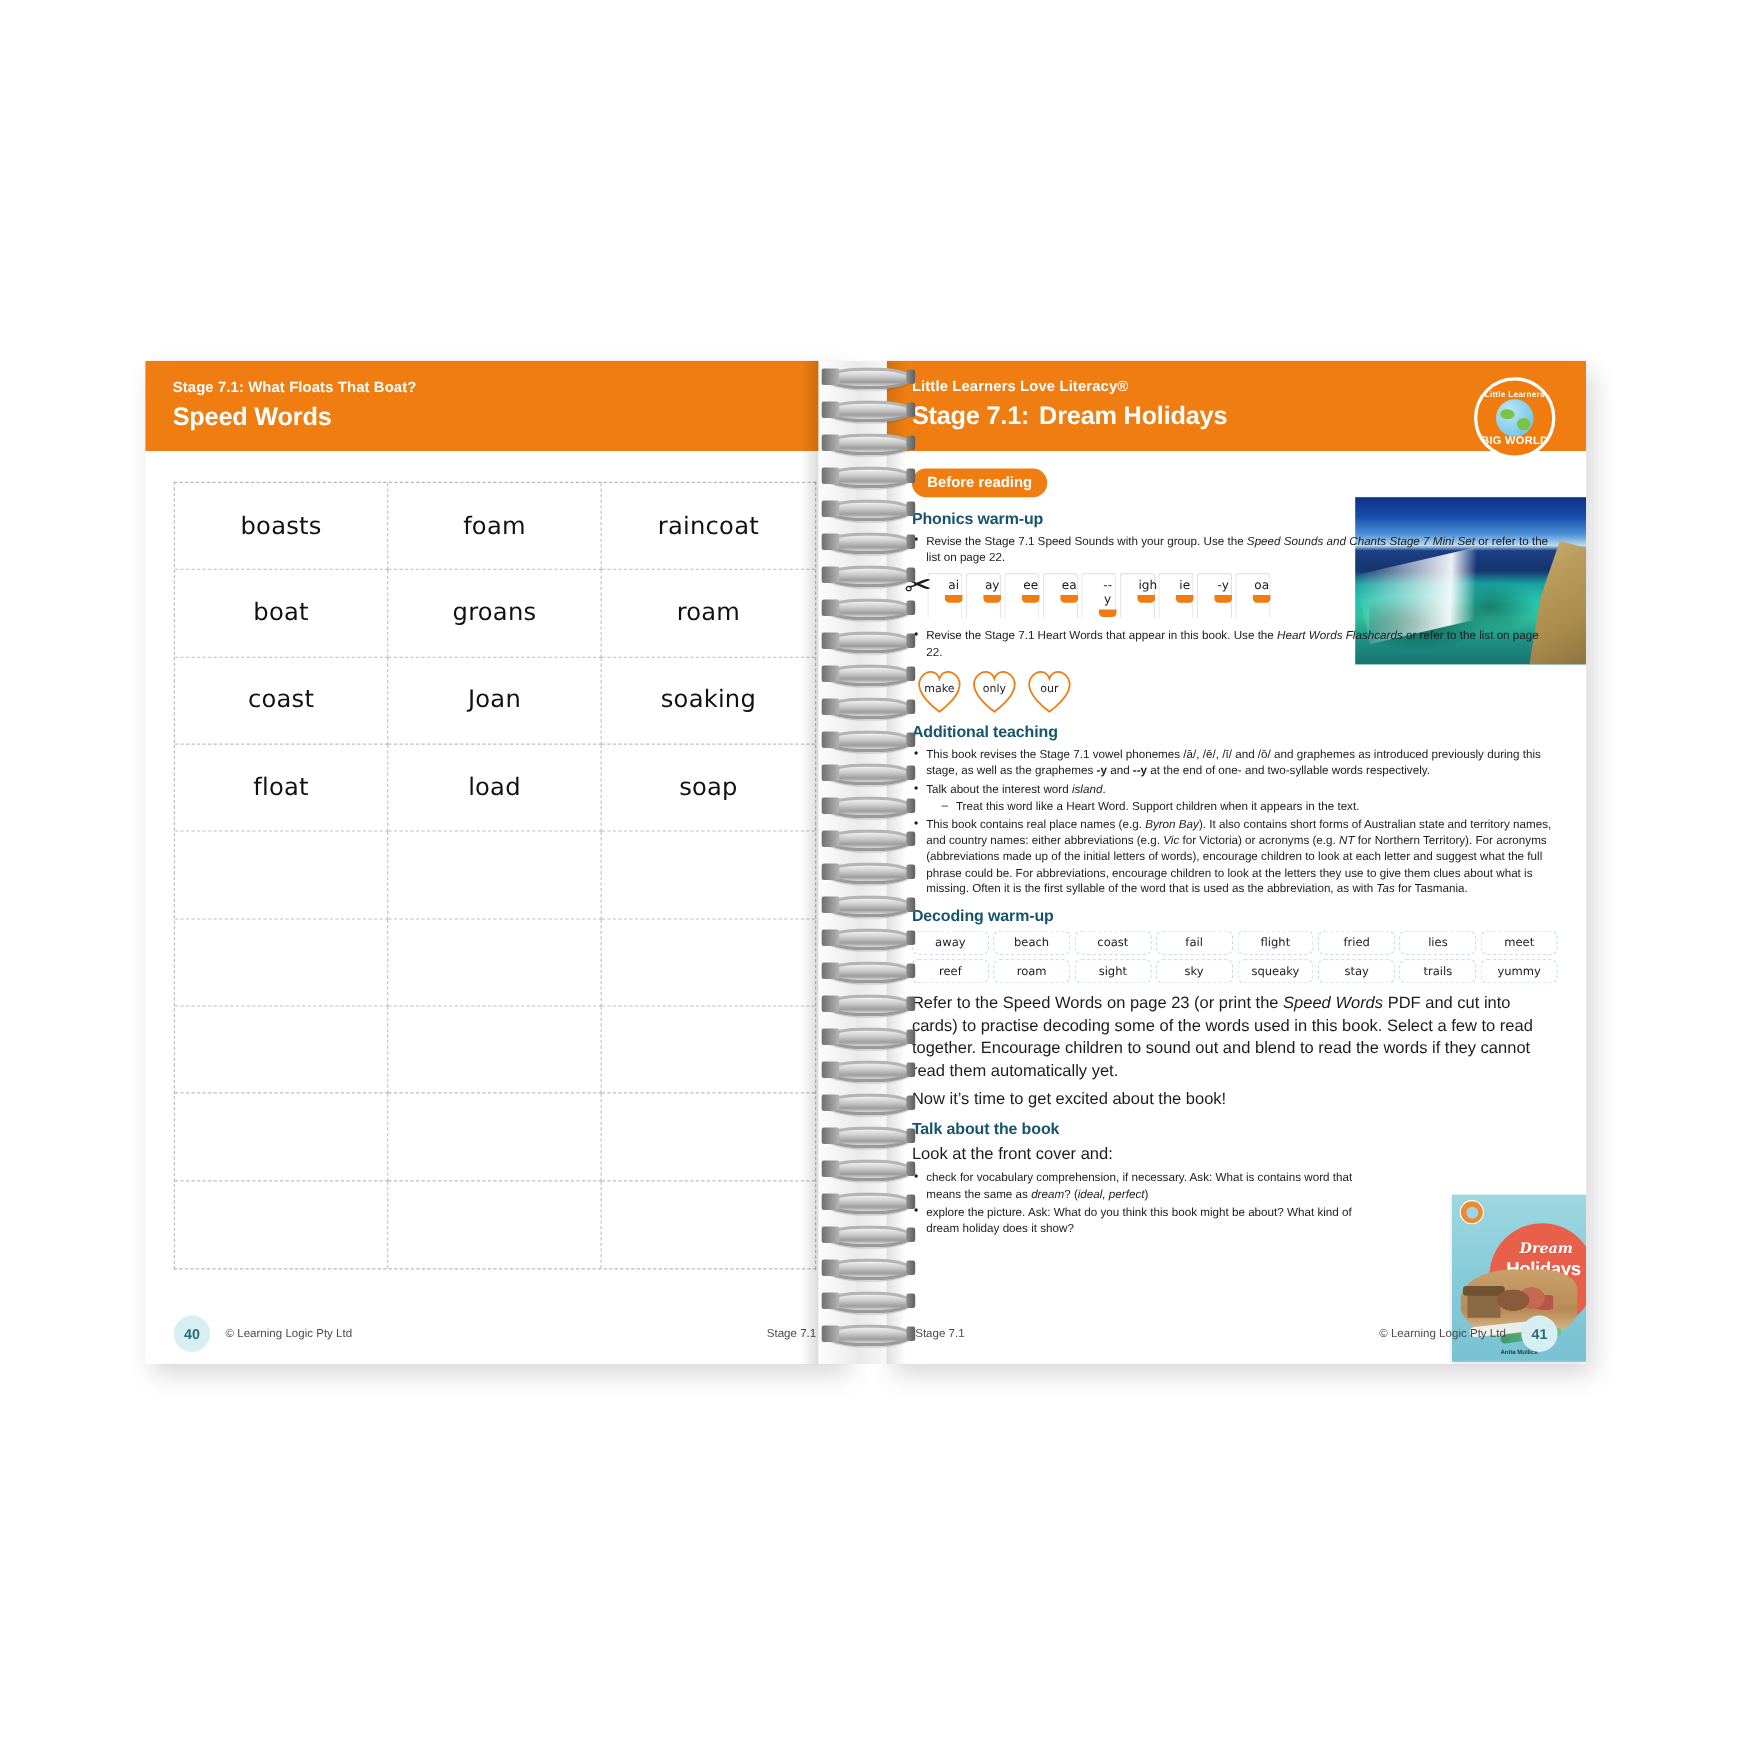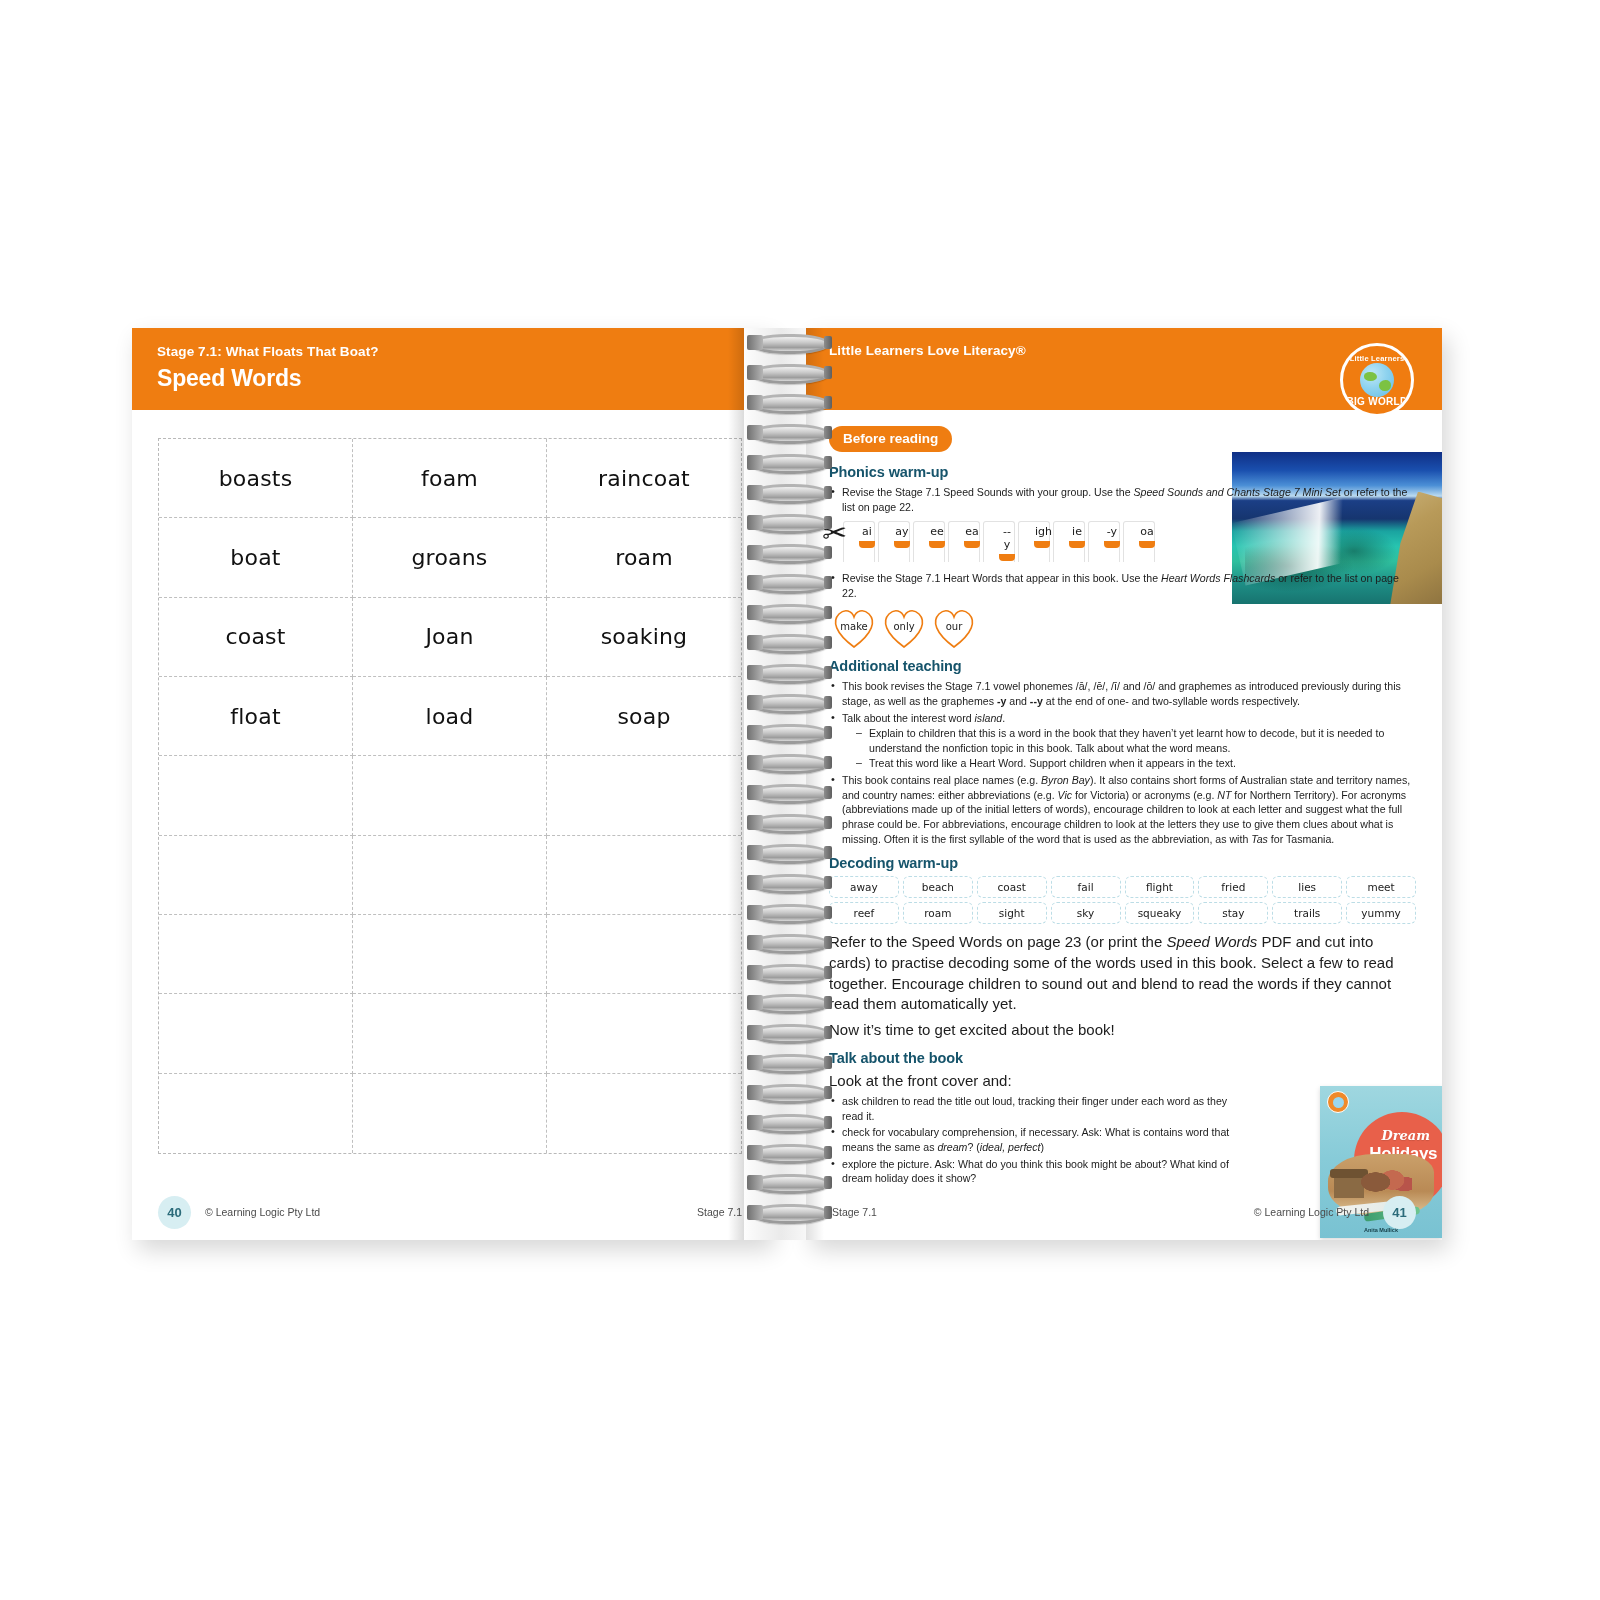--- a/index.html
+++ b/index.html
@@ -556,20 +556,21 @@
           <div class="clampL"></div>
           <div class="clampR"></div>
         </div>
       </div>
 
     <div class="scissors">✂</div>
 
     <div class="page page-right">
       <div class="hdr hdr-right">
         <div class="hdr-kicker">Little Learners Love Literacy®</div>
+        <div class="hdr-title"><span>Stage 7.1:</span><span class="sp"></span><span>Dream Holidays</span></div>
         <div class="badge">
           <div class="badge-txt-top">Little Learners</div>
           <div class="globe"></div>
           <div class="badge-txt-bot">BIG WORLD</div>
         </div>
       </div>
 
       <div class="rp-body">
 
         
@@ -619,21 +620,20 @@
               </svg>
               <span>our</span>
             </div>
           </div>
 
         <h3 class="sect">Additional teaching</h3>
         <ul class="b">
           <li><span>This book revises the Stage 7.1 vowel phonemes /ā/, /ē/, /ī/ and /ō/ and graphemes as introduced previously during this stage, as well as the graphemes </span><b>-y</b><span> and </span><b>--y</b><span> at the end of one- and two-syllable words respectively.</span></li>
           <li><span>Talk about the interest word </span><i>island</i><span>.</span>
             <ul class="dash">
-              <li>Explain to children that this is a word in the book that they haven’t yet learnt how to decode, but it is needed to understand the nonfiction topic in this book. Talk about what the word means.</li>
               <li>Treat this word like a Heart Word. Support children when it appears in the text.</li>
             </ul>
           </li>
           <li><span>This book contains real place names (e.g. </span><i>Byron Bay</i><span>). It also contains short forms of Australian state and territory names, and country names: either abbreviations (e.g. </span><i>Vic</i><span> for Victoria) or acronyms (e.g. </span><i>NT</i><span> for Northern Territory). For acronyms (abbreviations made up of the initial letters of words), encourage children to look at each letter and suggest what the full phrase could be. For abbreviations, encourage children to look at the letters they use to give them clues about what is missing. Often it is the first syllable of the word that is used as the abbreviation, as with </span><i>Tas</i><span> for Tasmania.</span></li>
         </ul>
 
         <h3 class="sect">Decoding warm-up</h3>
         <div class="dw-row" id="dw-row1">
             <div class="dw-card">away</div>
             <div class="dw-card">beach</div>
@@ -654,21 +654,20 @@
             <div class="dw-card">trails</div>
             <div class="dw-card">yummy</div>
           </div>
 
         <p class="txt" style="margin-top:8px;"><span>Refer to the Speed Words on page 23 (or print the </span><i>Speed Words</i><span> PDF and cut into cards) to practise decoding some of the words used in this book. Select a few to read together. Encourage children to sound out and blend to read the words if they cannot read them automatically yet.</span></p>
         <p class="txt">Now it’s time to get excited about the book!</p>
 
         <h3 class="sect">Talk about the book</h3>
         <p class="txt" style="margin-bottom:3px;">Look at the front cover and:</p>
         <ul class="b" style="width:420px;">
-          <li>ask children to read the title out loud, tracking their finger under each word as they read it.</li>
           <li><span>check for vocabulary comprehension, if necessary. Ask: What is contains word that means the same as </span><i>dream</i><span>? (</span><i>ideal, perfect</i><span>)</span></li>
           <li>explore the picture. Ask: What do you think this book might be about? What kind of dream holiday does it show?</li>
         </ul>
 
         
         <div class="cover">
           <div class="cv-badge"></div>
           <div class="sun"></div>
           <div class="cv-t1">Dream</div>
           <div class="cv-t2">Holidays</div>

